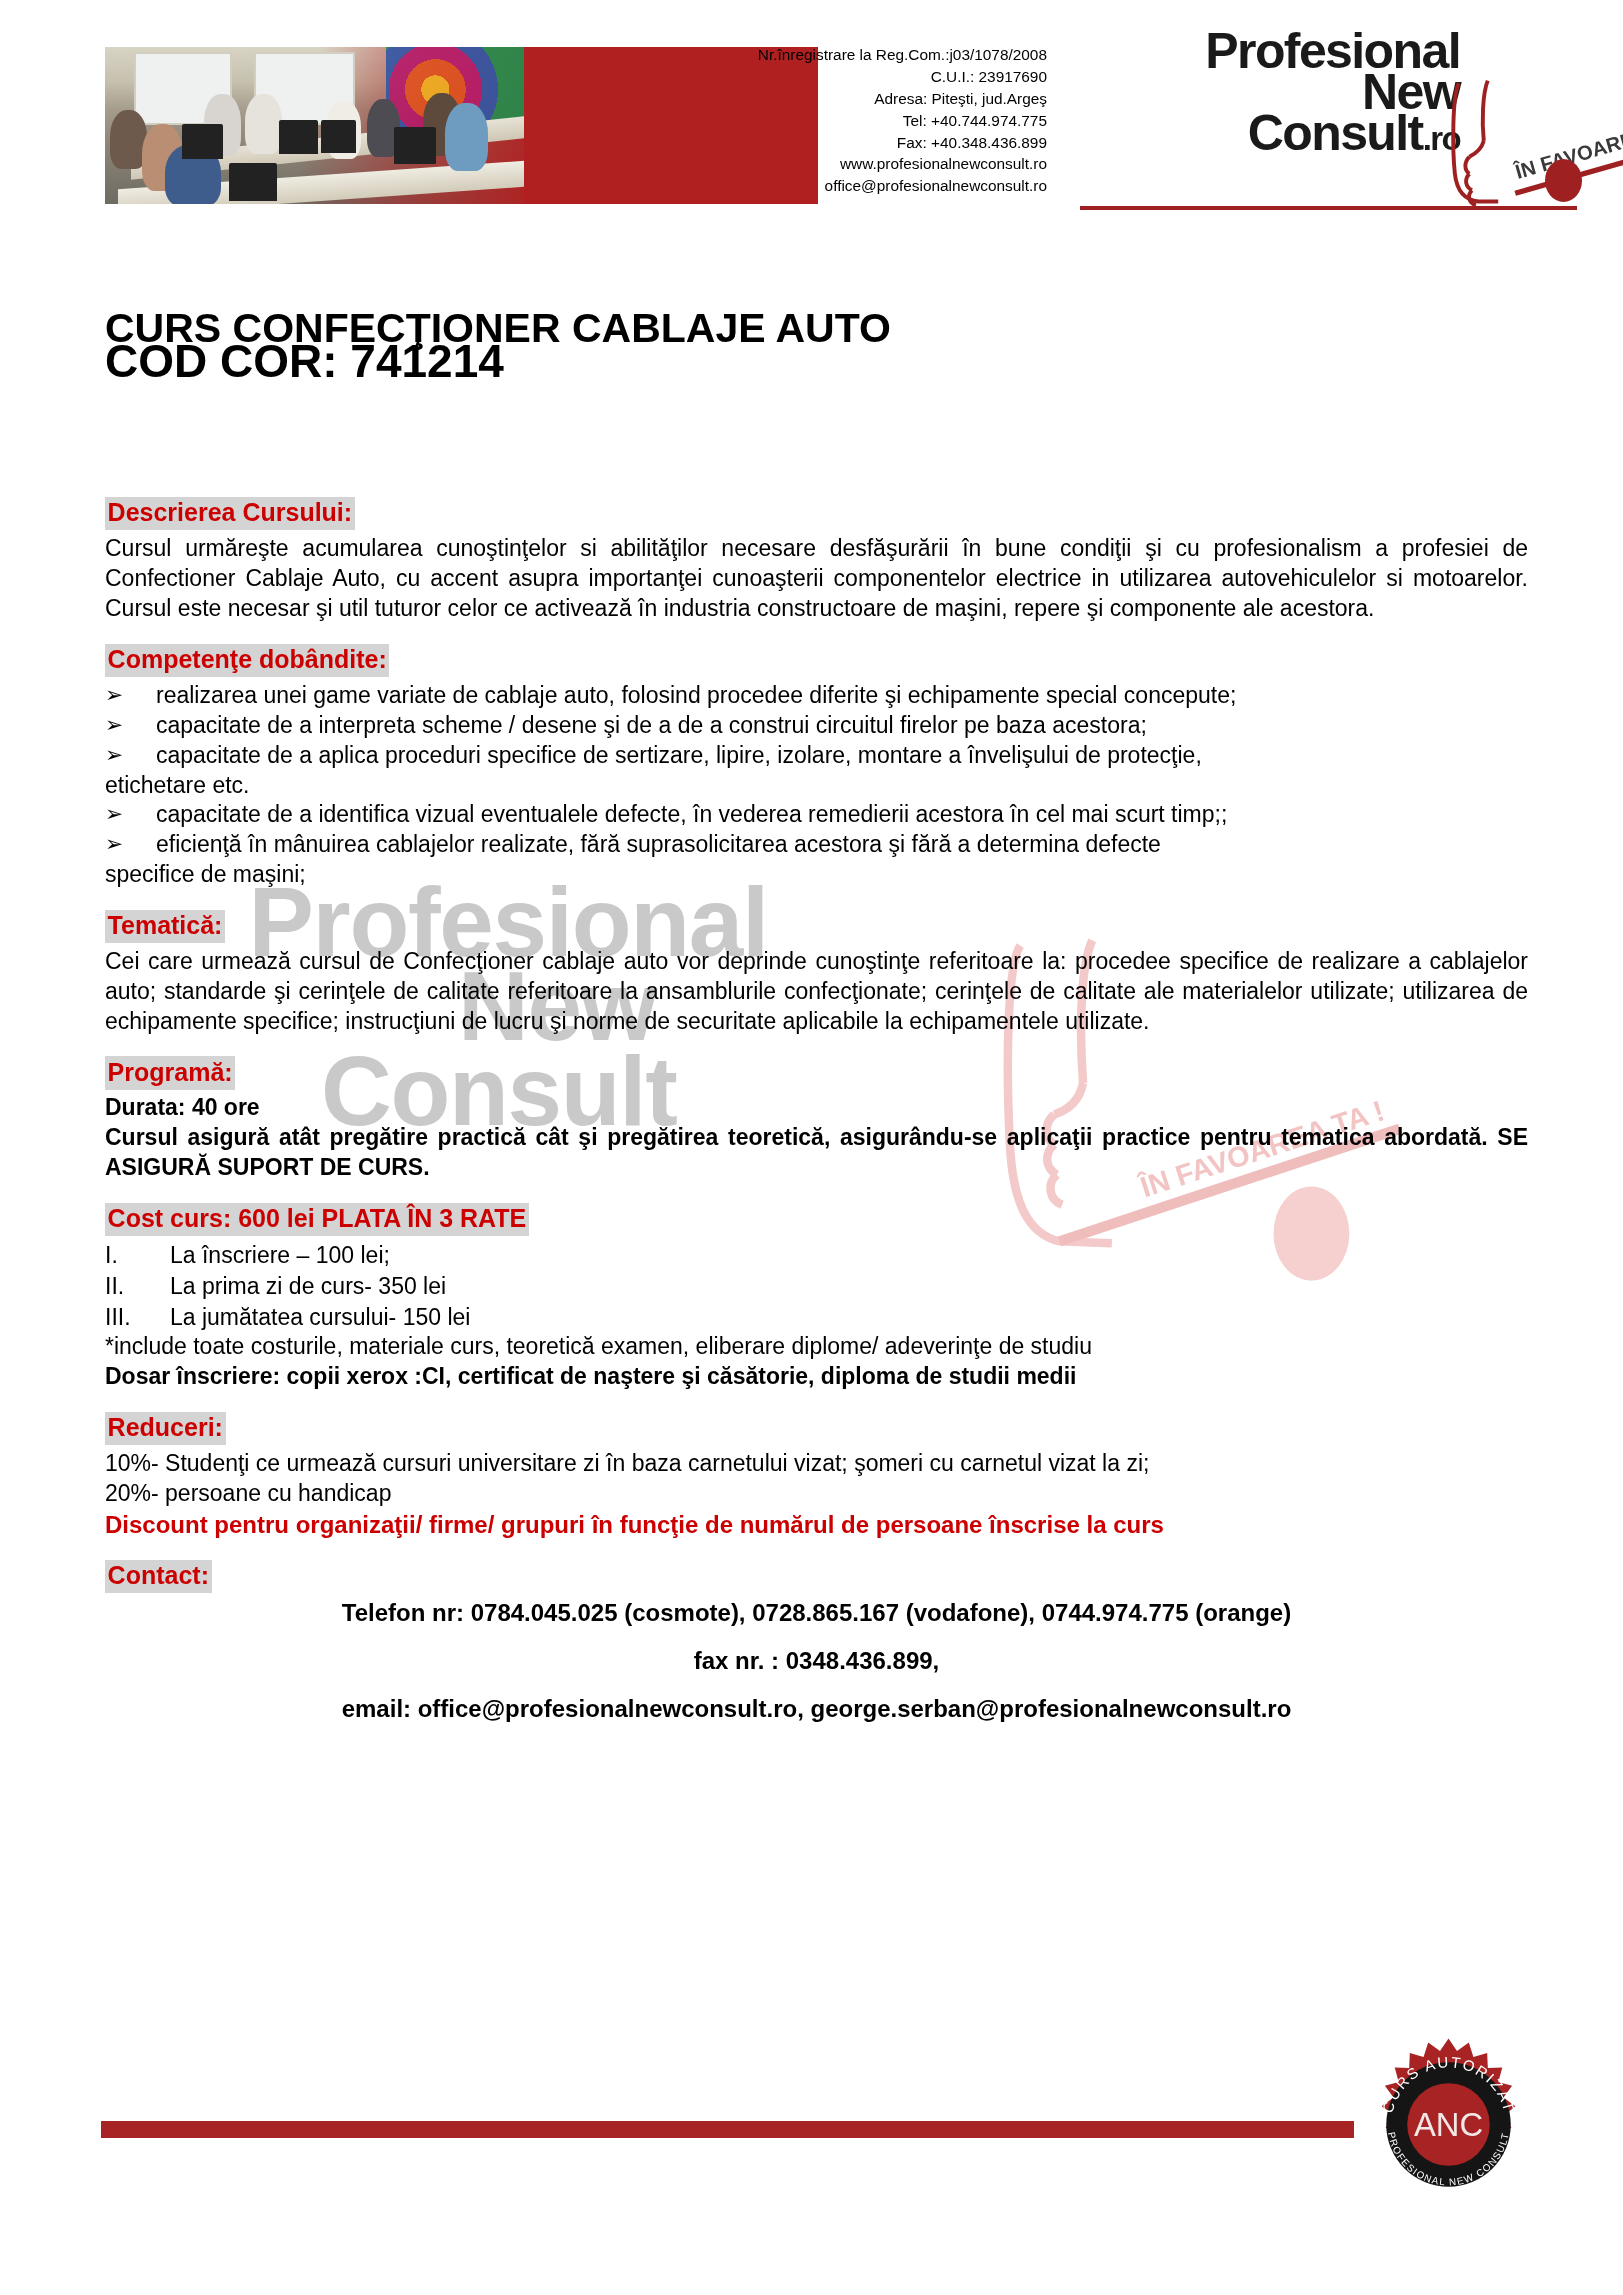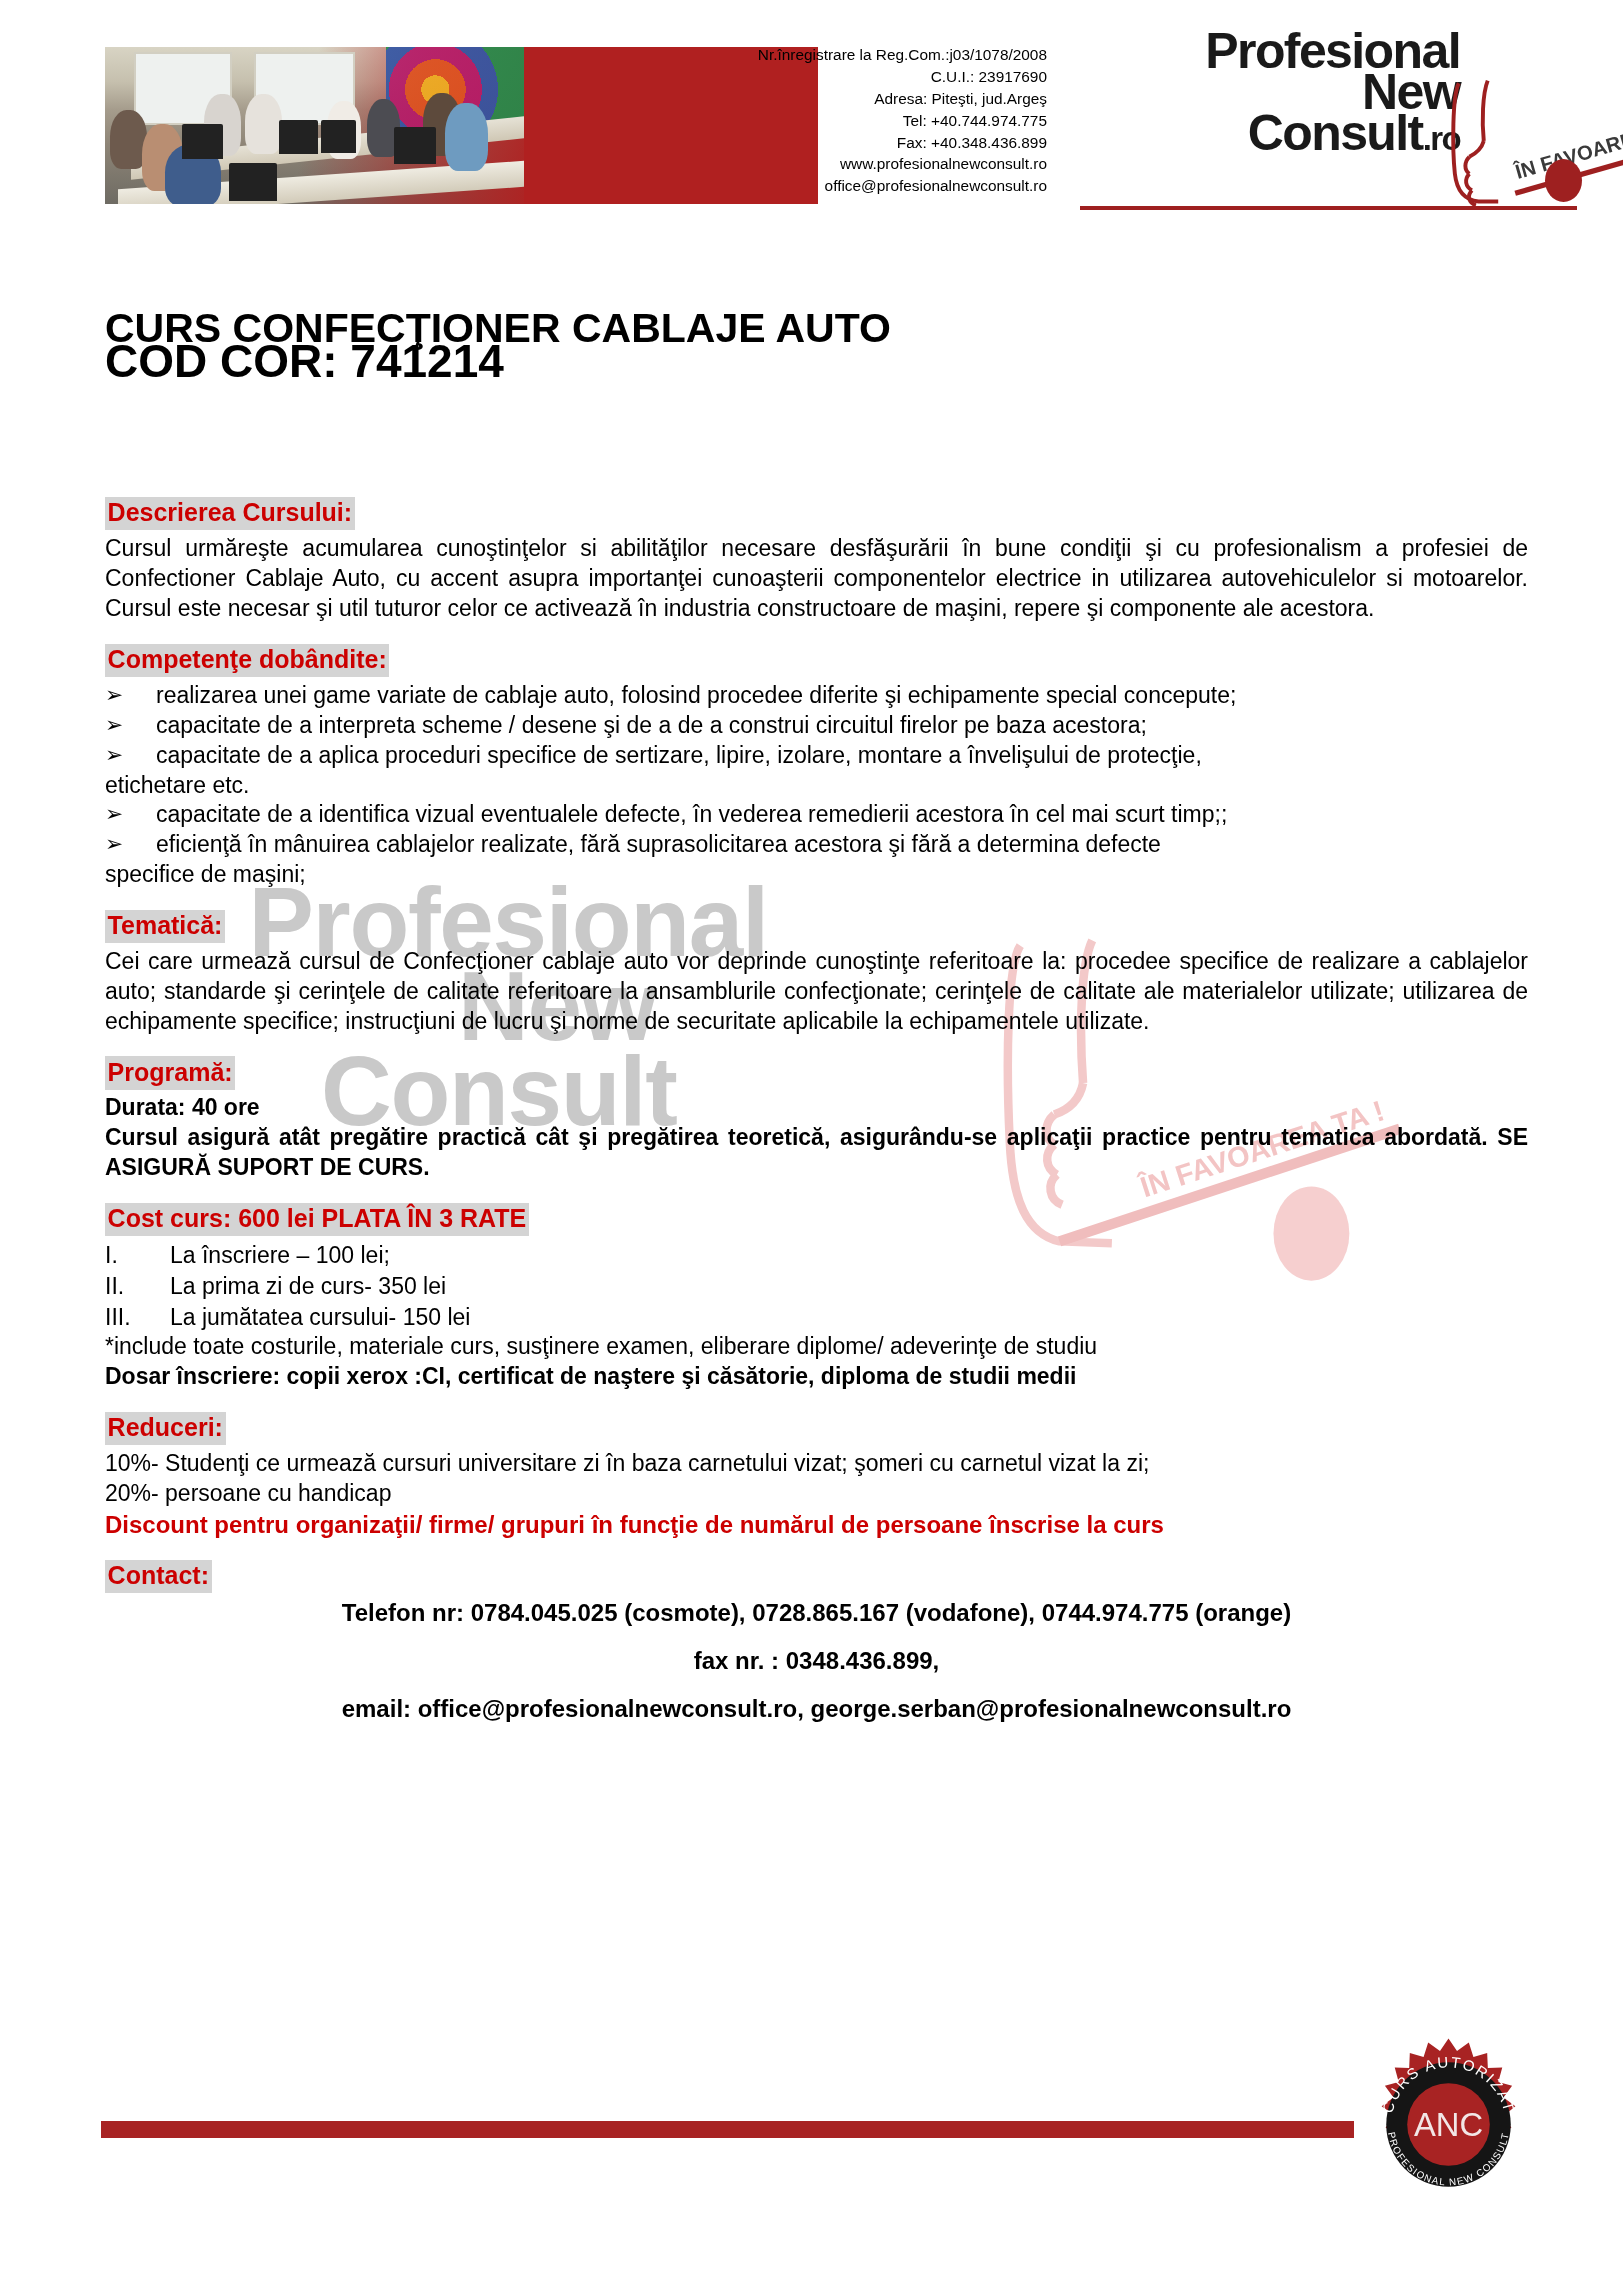--- a/index.html
+++ b/index.html
@@ -436,21 +436,21 @@
       </div>
       <div class="num-row">
         <span class="num-mark">II.</span>
         <span>La prima zi de curs- 350 lei</span>
       </div>
       <div class="num-row">
         <span class="num-mark">III.</span>
         <span>La jumătatea cursului- 150 lei</span>
       </div>
 
-      <div class="cont-line">*include toate costurile, materiale curs, susţinere examen, eliberare diplome/ adeverinţe de studiu</div>
+      <div class="cont-line">*include toate costurile, materiale curs, teoretică examen, eliberare diplome/ adeverinţe de studiu</div>
       <div class="cont-line bold">Dosar înscriere: copii xerox :CI, certificat de naştere şi căsătorie, diploma de studii medii</div>
     </div>
 
     <div class="sec-gap"></div>
 
     <div>
       <div class="sec-head">Reduceri:</div>
       <div class="cont-line">10%- Studenţi ce urmează cursuri universitare zi în baza carnetului vizat; şomeri cu carnetul vizat la zi;</div>
       <div class="cont-line">20%- persoane cu handicap</div>
       <div class="red-bold">Discount pentru organizaţii/ firme/ grupuri în funcţie de numărul de persoane înscrise la curs</div>

